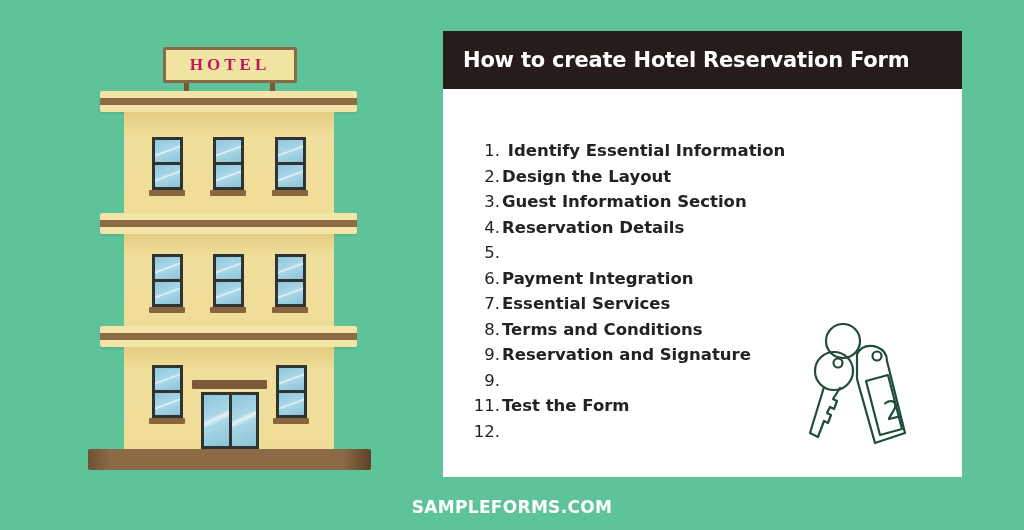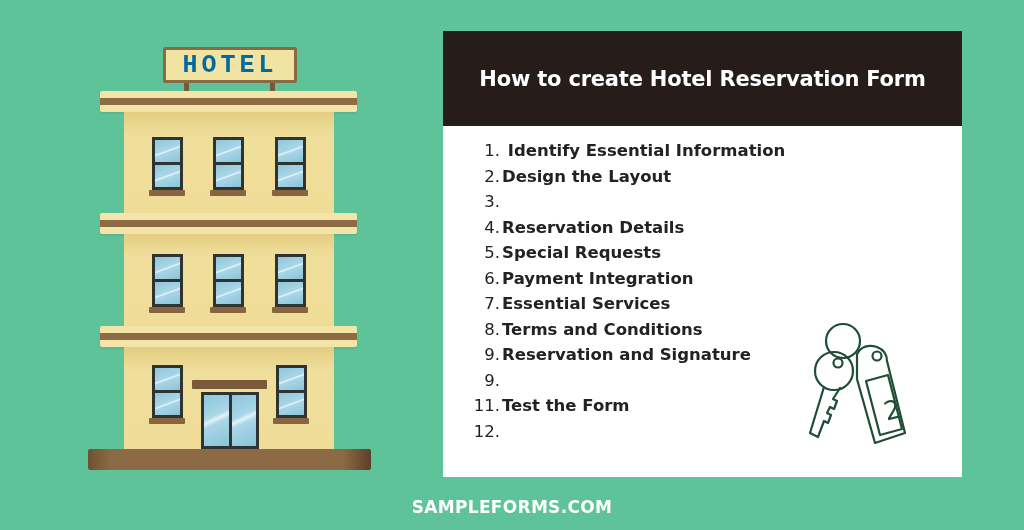--- a/index.html
+++ b/index.html
@@ -4,41 +4,41 @@
 <style>
   * { box-sizing: border-box; margin: 0; padding: 0; }
   html, body { width: 1024px; height: 530px; overflow: hidden; }
   body { background: #5fc39a; font-family: "DejaVu Sans", sans-serif; position: relative; }
 
   
   .hotel { position: absolute; left: 0; top: 0; width: 440px; height: 480px; }
   .sign { position: absolute; left: 163px; top: 47px; width: 134px; height: 36px;
           background: #f1e3a1; border: 3px solid #8a6a44; border-radius: 2px;
           display: flex; align-items: center; justify-content: center; }
-  .sign span { font-family: Liberation Mono, monospace; font-weight: bold; font-size: 25px;
-               letter-spacing: 4px; color: #0369a1; }
+  .sign span { font-family: Liberation Serif, serif; font-weight: bold; font-size: 17px;
+               letter-spacing: 4px; color: #be185d; }
   .pole { position: absolute; top: 83px; width: 5px; height: 8px; background: #7a5a36; }
   .ledge { position: absolute; left: 100px; width: 257px; height: 21px;
            background: #f3e5a7; border-radius: 2px; box-shadow: 0 2px 2px rgba(0,0,0,0.08); }
   .ledge::after { content: ""; position: absolute; left: 0; right: 0; top: 7px; height: 7px; background: #8d6b45; }
   .floor { position: absolute; left: 124px; width: 210px;
            background: linear-gradient(180deg, #e4cd82 0%, #f0df9c 25%, #efdc97 100%); }
   .win { position: absolute; width: 31px; height: 53px; background: #2f3433; padding: 3px; }
   .win .pane { width: 25px; height: 22px; background: linear-gradient(160deg,#8fc6db 0%, #a8d6e6 45%, #e6f4f8 50%, #a8d6e6 55%, #8cc3d8 100%); }
   .win .pane + .pane { margin-top: 3px; }
   .sill { position: absolute; width: 36px; height: 6px; background: #87653f; border-radius: 1px; }
   .awning { position: absolute; left: 192px; top: 380px; width: 75px; height: 9px; background: #7b5a3a; border-radius: 1px; }
   .door { position: absolute; left: 201px; top: 392px; width: 58px; height: 57px; background: #2f3433; padding: 3px; display: flex; gap: 3px; }
   .door div { flex: 1; background: linear-gradient(155deg,#8fc6db 0%, #a8d6e6 40%, #e2f2f7 47%, #a8d6e6 55%, #8cc3d8 100%); }
   .base { position: absolute; left: 88px; top: 449px; width: 283px; height: 21px;
           background: linear-gradient(90deg,#6e5132 0%, #8b6a45 8%, #8b6a45 90%, #5c4128 100%); border-radius: 2px; }
 
   
   .card { position: absolute; left: 443px; top: 31px; width: 519px; height: 446px; background: #ffffff; }
-  .card-header { height: 95px; background: #261d1b; display: flex; align-items: center; justify-content: center; }
+  .card-header { height: 58px; background: #261d1b; display: flex; align-items: center; justify-content: flex-start; padding-left: 20px; }
   .card-title { color: #ffffff; font-family: "DejaVu Sans", sans-serif; font-weight: bold; font-size: 21px; letter-spacing: -0.2px; }
   .steps { position: absolute; left: 30px; top: 107px; list-style: none; }
   .step { display: flex; height: 25.5px; align-items: center; font-size: 16.5px; color: #222222; font-family: "DejaVu Sans", sans-serif; }
   .step-num { width: 29px; text-align: right; padding-right: 2px; }
   .step-label { white-space: nowrap; font-weight: bold; }
   .keys { position: absolute; left: 361px; top: 290px; width: 130px; height: 130px; }
 
   .footer { position: absolute; left: 0; width: 1024px; top: 497px; text-align: center;
             color: #ffffff; font-family: "DejaVu Sans", sans-serif; font-weight: bold; font-size: 17px; letter-spacing: 0.3px; }
 </style>
@@ -119,28 +119,28 @@
     <li class="step">
         <span class="step-num">1.</span>
         <span class="step-label" style="white-space:pre"> Identify Essential Information</span>
       </li>
     <li class="step">
         <span class="step-num">2.</span>
         <span class="step-label">Design the Layout</span>
       </li>
     <li class="step">
         <span class="step-num">3.</span>
+        <span class="step-label">Guest Information Section</span>
       </li>
     <li class="step">
         <span class="step-num">4.</span>
         <span class="step-label">Reservation Details</span>
       </li>
     <li class="step">
         <span class="step-num">5.</span>
-        <span class="step-label">Special Requests</span>
       </li>
     <li class="step">
         <span class="step-num">6.</span>
         <span class="step-label">Payment Integration</span>
       </li>
     <li class="step">
         <span class="step-num">7.</span>
         <span class="step-label">Essential Services</span>
       </li>
     <li class="step">

